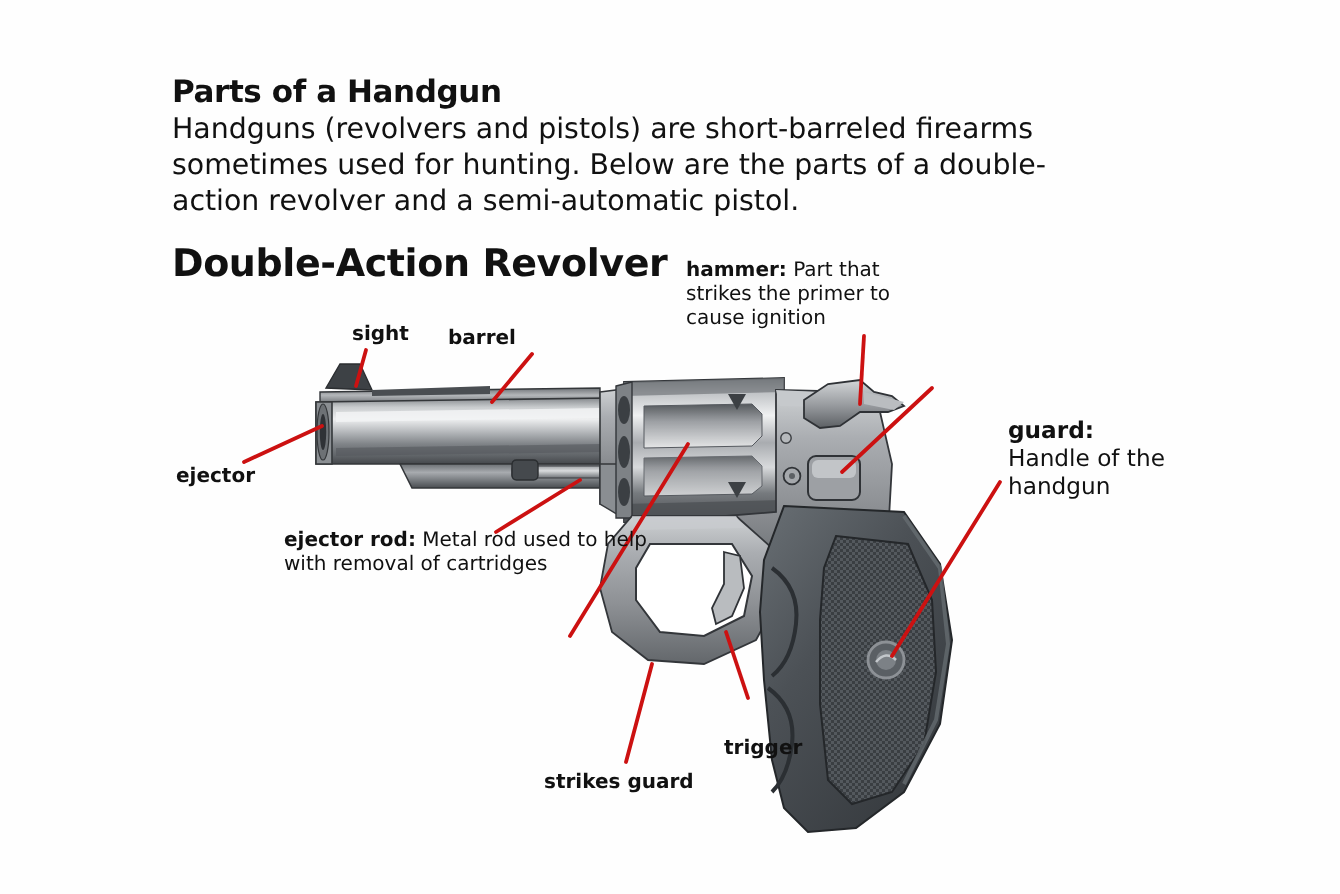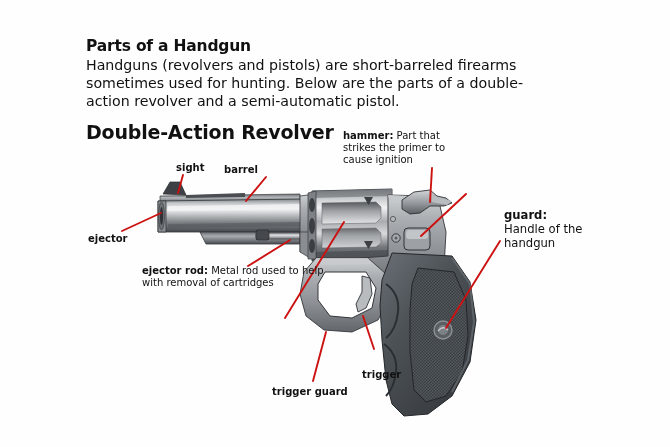--- a/index.html
+++ b/index.html
@@ -266,16 +266,16 @@
   <div class="lbl" id="lbl-ejector">
     <span>ejector rod:</span><span class="desc"> Metal rod used to help with removal of cartridges</span>
   </div>
 
 
   <div class="lbl" id="lbl-trigger">
     <span>trigger</span>
   </div>
 
   <div class="lbl" id="lbl-triggerguard">
-    <span>trigger guard</span>
+    <span>strikes guard</span>
   </div>
 
 </div>
 
 </body></html>

